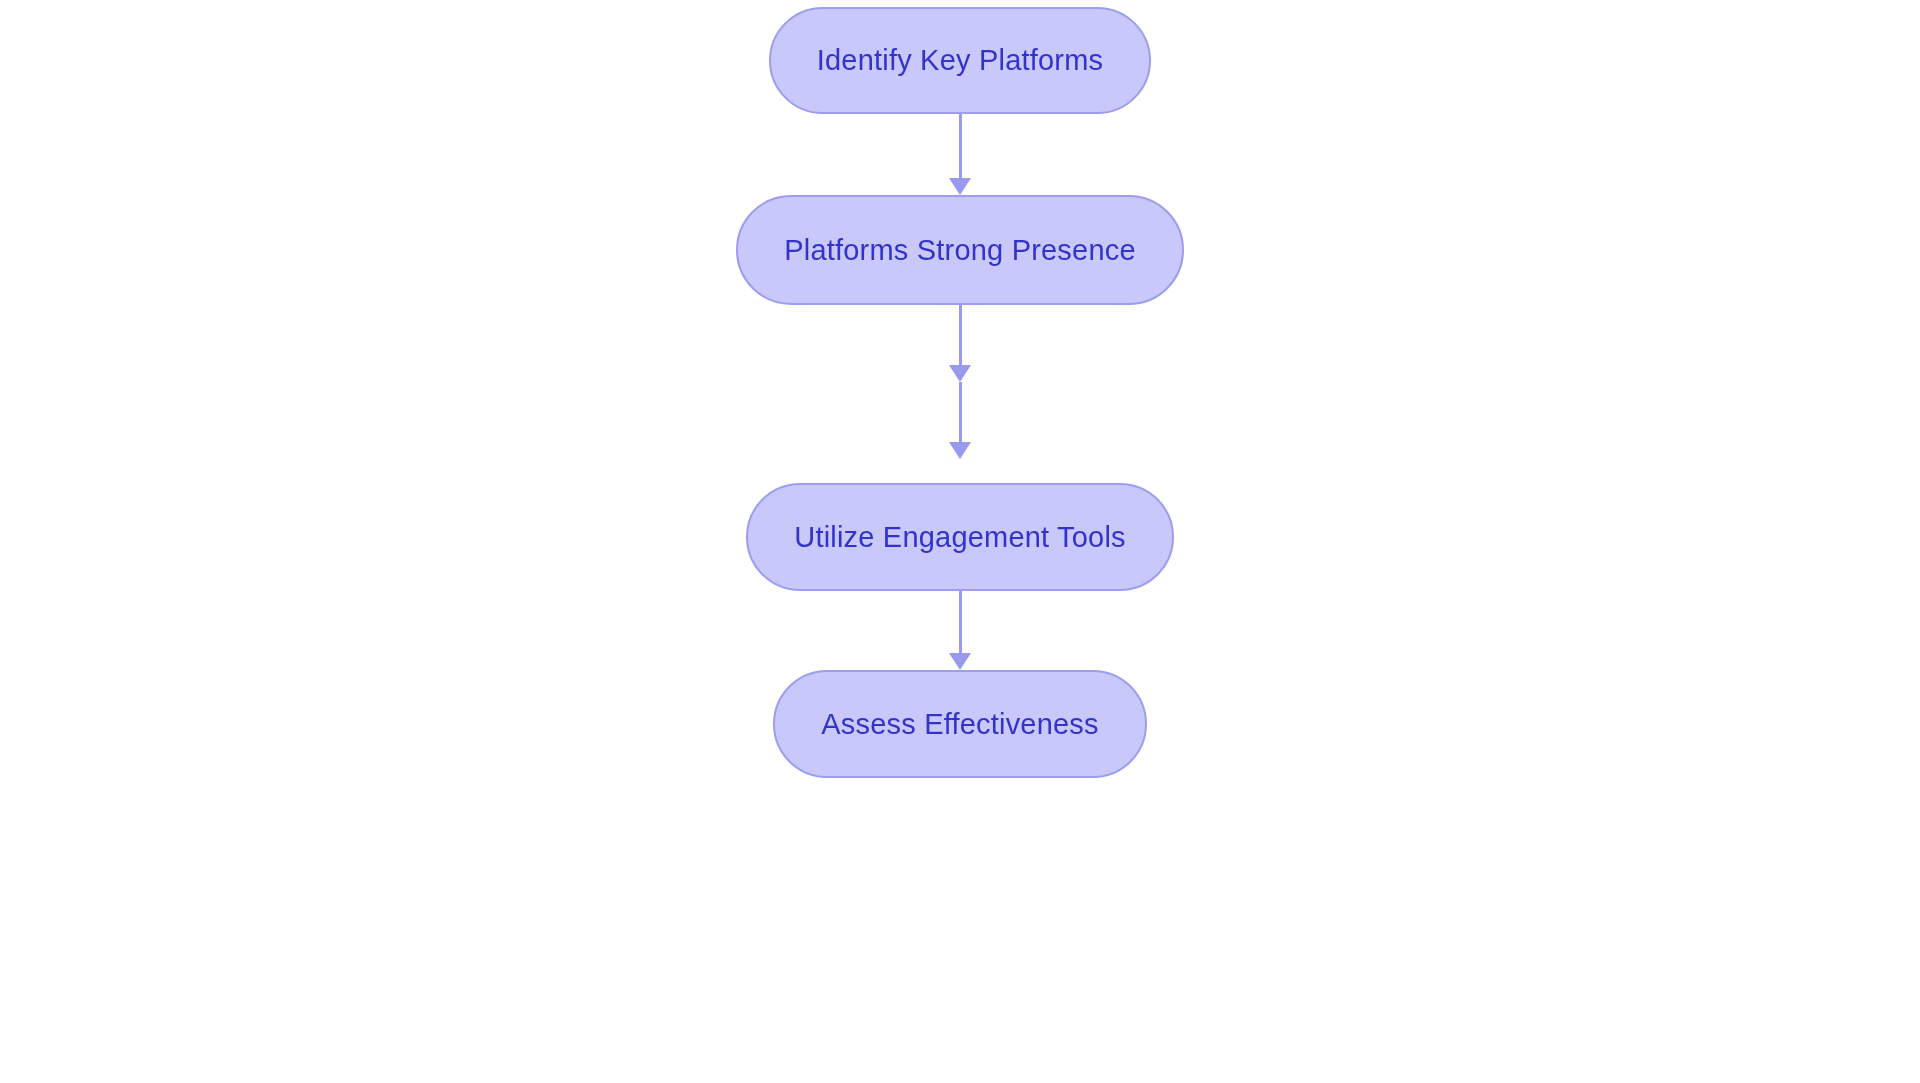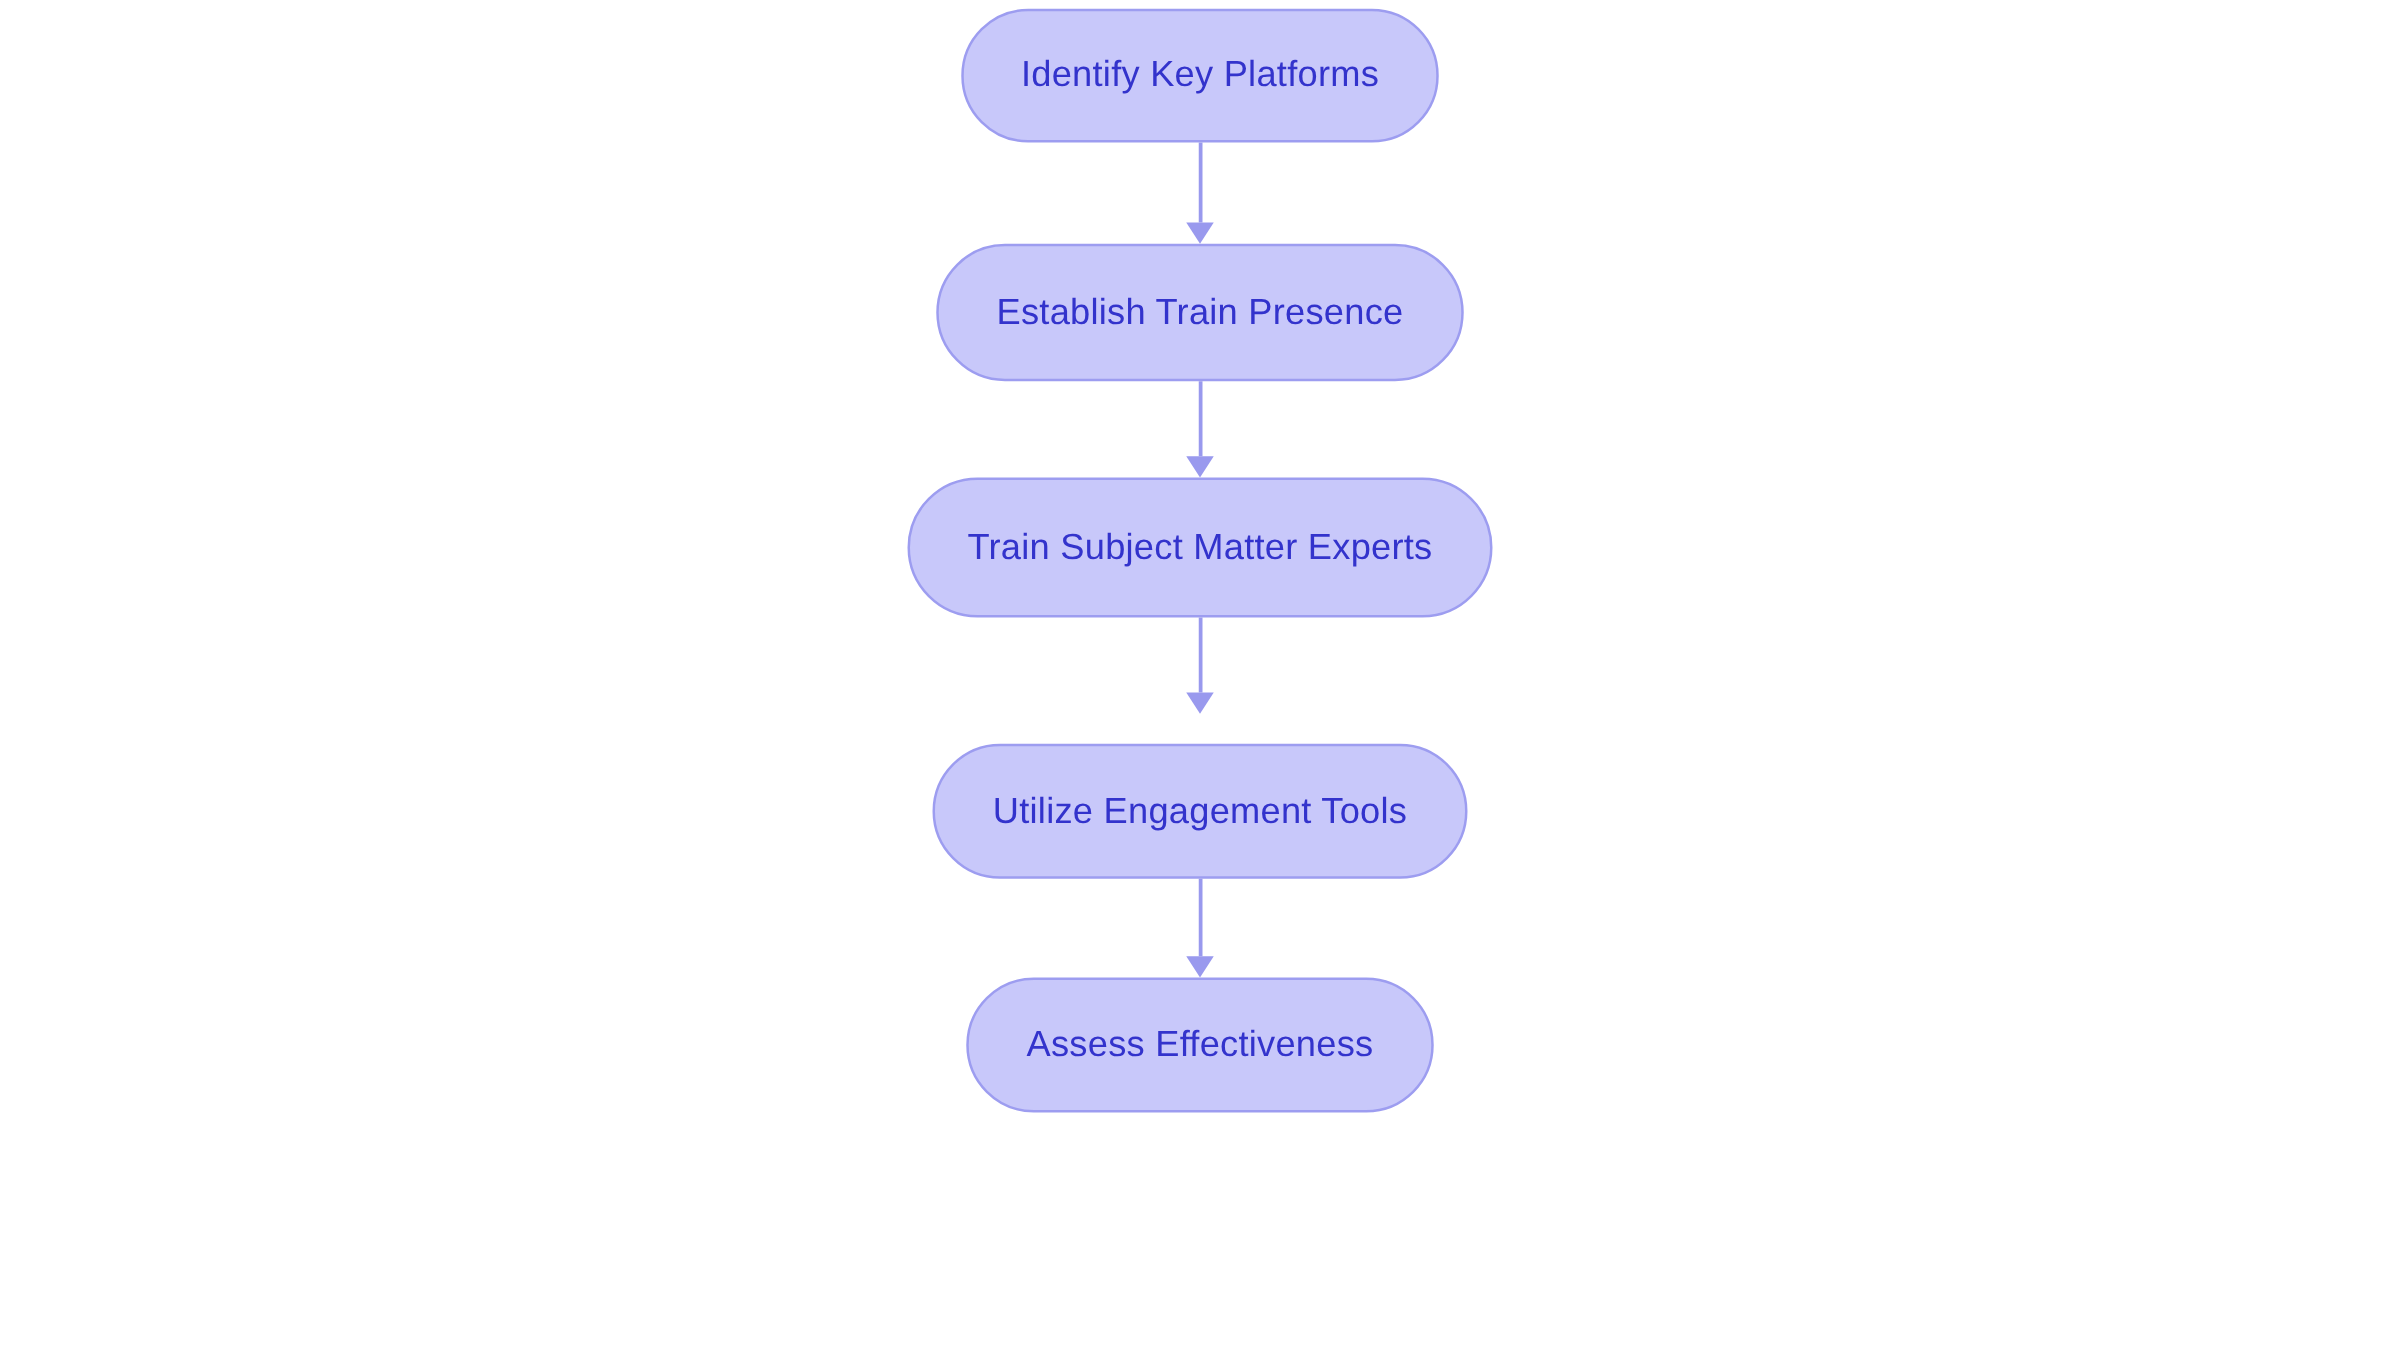--- a/index.html
+++ b/index.html
@@ -110,31 +110,28 @@
     <div class="node n0">
       <span class="node-label">Identify Key Platforms</span>
     </div>
 
     <div class="connector c0">
       <span class="stem"></span>
       <span class="arrowhead"></span>
     </div>
 
     <div class="node n1">
-      <span class="node-label">Establish Train Presence</span>
+      <span class="node-label">Platforms Strong Presence</span>
     </div>
 
     <div class="connector c1">
       <span class="stem"></span>
       <span class="arrowhead"></span>
     </div>
 
-    <div class="node n2">
-      <span class="node-label">Train Subject Matter Experts</span>
-    </div>
 
     <div class="connector c2">
       <span class="stem"></span>
       <span class="arrowhead"></span>
     </div>
 
     <div class="node n3">
       <span class="node-label">Utilize Engagement Tools</span>
     </div>
 

